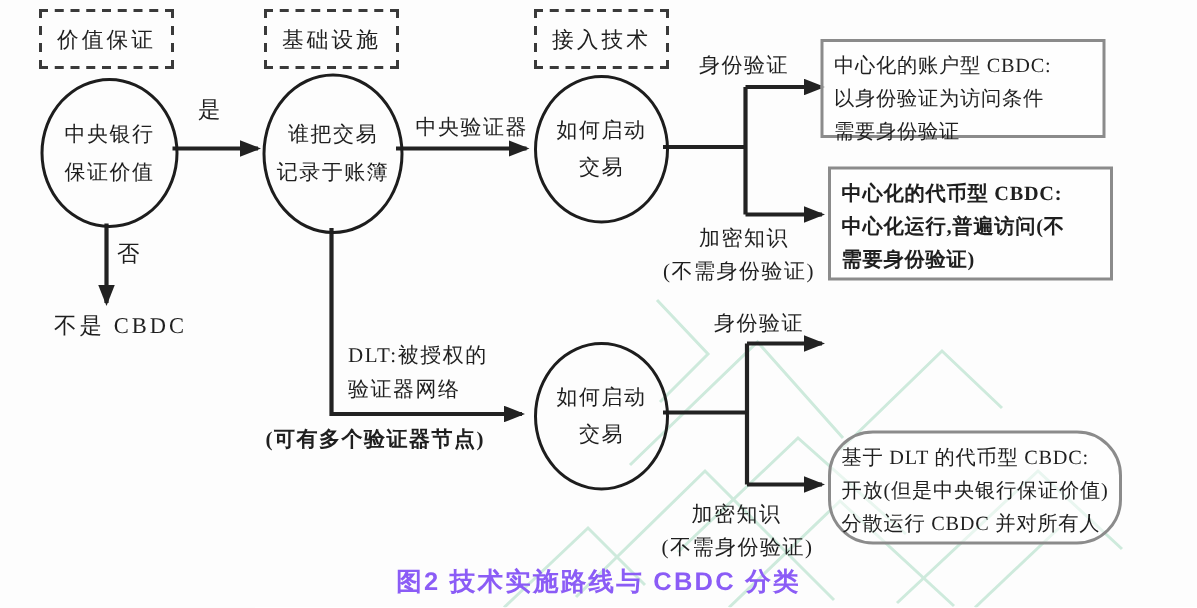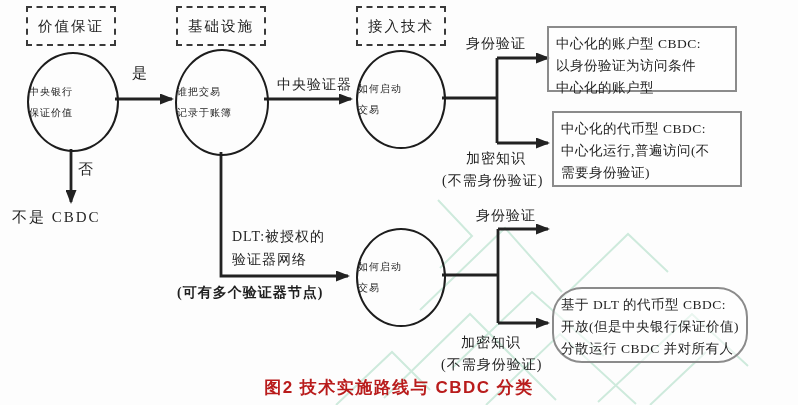--- a/index.html
+++ b/index.html
@@ -11,33 +11,33 @@
   #wm{z-index:0;}
   #edges{z-index:1;}
   .abs{position:absolute;z-index:2;}
   .stage-label{
     border:2px dashed #3a3a3a;text-align:left;font-size:14.5px;
     display:flex;align-items:center;justify-content:center;
     letter-spacing:2px;background:rgba(255,255,255,.0);
   }
   .circle{
     border:2.6px solid #1d1d1d;border-radius:50%;
-    display:flex;flex-direction:column;justify-content:center;
-    gap:7px;font-size:10px;letter-spacing:1px;background:transparent;
+    display:flex;flex-direction:column;align-items:center;justify-content:center;
+    gap:7px;font-size:14px;letter-spacing:1px;background:transparent;
   }
   .circle div{white-space:nowrap;}
   .outcome{
     border:2px solid #8b8b8b;background:rgba(255,255,255,.55);
     padding:5px 7px;font-size:13.5px;line-height:1.62;letter-spacing:.5px;
   }
   .outcome div{white-space:nowrap;}
   .elabel{font-size:14px;white-space:nowrap;letter-spacing:1px;}
   .caption{
     font-family:"Liberation Sans","DejaVu Sans",sans-serif;font-weight:bold;
-    font-size:17px;letter-spacing:1.5px;text-align:center;width:798px;color:#b91c1c;
+    font-size:17px;letter-spacing:1.5px;text-align:center;width:798px;color:#8b5cf6;
   }
 </style>
 </head>
 <body>
 
 <div id="stage">
 
   <svg id="wm" class="layer" viewBox="0 0 798 405" xmlns="http://www.w3.org/2000/svg">
     <g stroke="#c9e8d9" stroke-width="2" fill="none" opacity="0.9">
       <path d="M 420 310 L 505 228 L 562 292"></path>
@@ -93,41 +93,41 @@
     <div>如何启动</div>
     <div>交易</div>
   </div>
   <div class="abs circle" style="left:356px;top:228px;width:86px;height:95px;">
     <div>如何启动</div>
     <div>交易</div>
   </div>
 
   <div class="abs elabel" style="left:132px;top:64px;font-size:15px;">是</div>
   <div class="abs elabel" style="left:78px;top:160px;font-size:15px;">否</div>
-  <div class="abs elabel" style="left:12px;top:208px;font-size:15px;letter-spacing:2px;">不是 CBDC</div>
+  <div class="abs elabel" style="left:36px;top:208px;font-size:15px;letter-spacing:2px;">不是 CBDC</div>
   <div class="abs elabel" style="left:277px;top:76px;">中央验证器</div>
 
   <div class="abs elabel" style="left:466px;top:35px;">身份验证</div>
   <div class="abs elabel" style="left:466px;top:150px;">加密知识</div>
   <div class="abs elabel" style="left:442px;top:172px;">(不需身份验证)</div>
 
   <div class="abs elabel" style="left:232px;top:228px;">DLT:被授权的</div>
   <div class="abs elabel" style="left:232px;top:251px;">验证器网络</div>
   <div class="abs elabel" style="left:177px;top:284px;font-weight:bold;">(可有多个验证器节点)</div>
 
   <div class="abs elabel" style="left:476px;top:207px;">身份验证</div>
   <div class="abs elabel" style="left:461px;top:334px;">加密知识</div>
   <div class="abs elabel" style="left:441px;top:356px;">(不需身份验证)</div>
 
   <div class="abs outcome" style="left:547px;top:26px;width:172px;height:52px;">
     <div>中心化的账户型 CBDC:</div>
     <div>以身份验证为访问条件</div>
-    <div>中心化的账户型</div>
+    <div>需要身份验证</div>
   </div>
-  <div class="abs outcome" style="left:552px;top:111px;width:172px;height:62px;">
+  <div class="abs outcome" style="left:552px;top:111px;width:172px;height:62px;font-weight:bold;">
     <div>中心化的代币型 CBDC:</div>
     <div>中心化运行,普遍访问(不</div>
     <div>需要身份验证)</div>
   </div>
   <div class="abs outcome" style="left:552px;top:287px;width:178px;height:62px;border-radius:30px;">
     <div>基于 DLT 的代币型 CBDC:</div>
     <div>开放(但是中央银行保证价值)</div>
     <div>分散运行 CBDC 并对所有人</div>
   </div>
 

